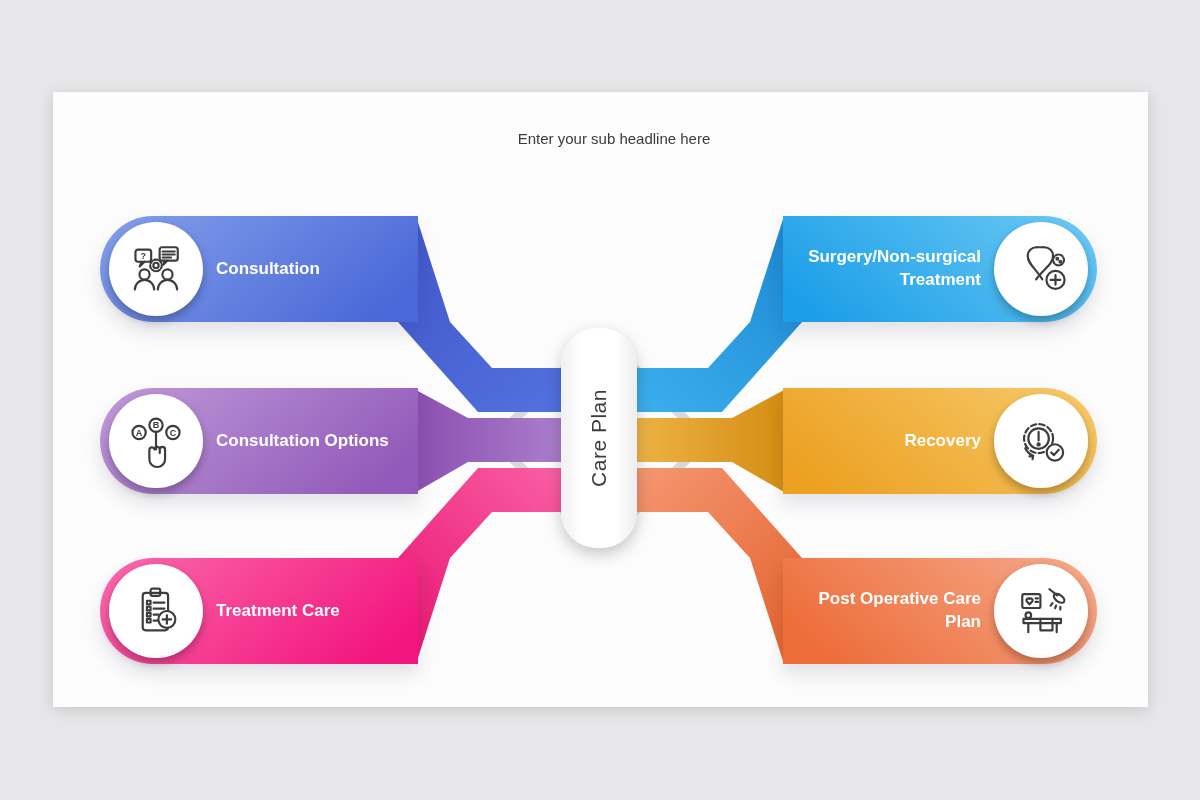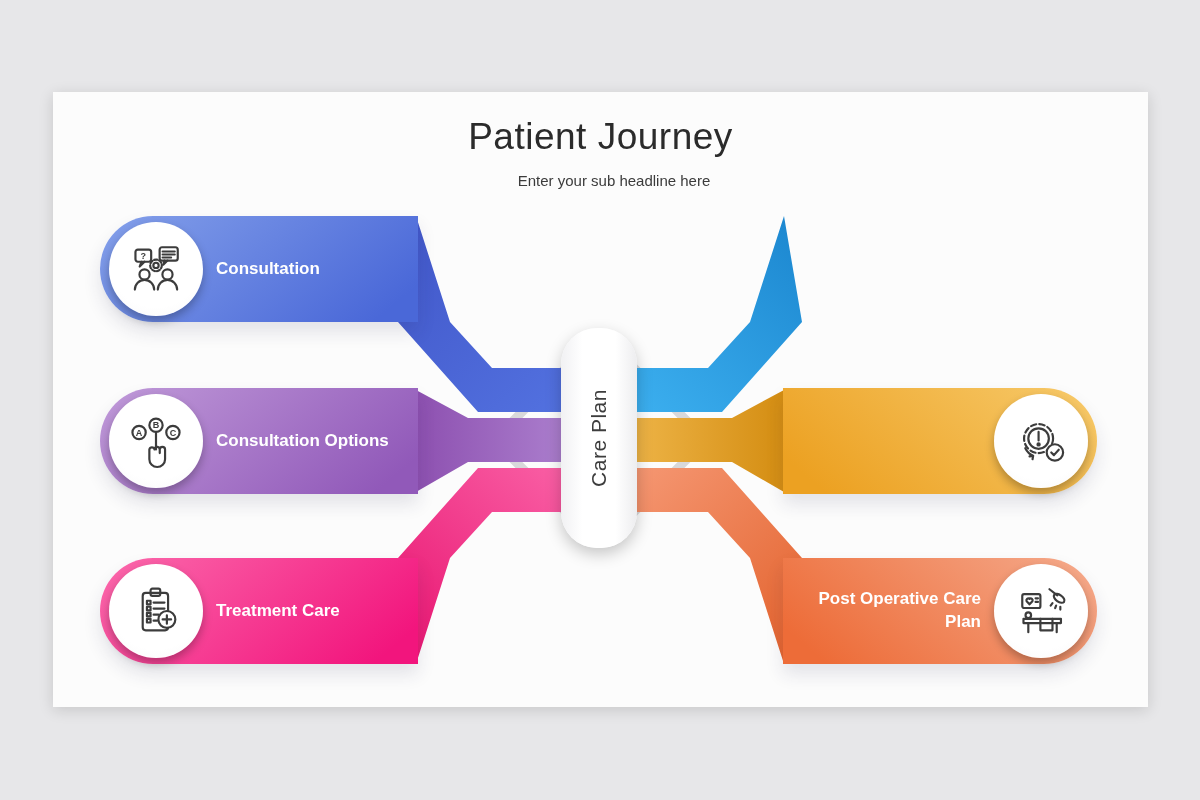--- a/index.html
+++ b/index.html
@@ -81,21 +81,20 @@
       <rect x="472" y="273" width="150" height="150" rx="22" transform="rotate(45 547 348)" fill="none" stroke="#d8d8da" stroke-width="9"></rect>
       <polygon points="363,124 397,230 439,276 547,276 547,320 425,320 345,230" fill="url(#g-lt)"></polygon>
       <polygon points="363,298 415,326 547,326 547,370 415,370 363,400" fill="url(#g-lm)"></polygon>
       <polygon points="363,572 397,466 439,420 547,420 547,376 425,376 345,466" fill="url(#g-lb)"></polygon>
       <polygon points="731,124 697,230 655,276 547,276 547,320 669,320 749,230" fill="url(#g-rt)"></polygon>
       <polygon points="731,298 679,326 547,326 547,370 679,370 731,400" fill="url(#g-rm)"></polygon>
       <polygon points="731,572 697,466 655,420 547,420 547,376 669,376 749,466" fill="url(#g-rb)"></polygon>
     </svg>
 
     <div class="header">
-      <div class="title">Patient Journey</div>
       <div class="subtitle">Enter your sub headline here</div>
     </div>
 
     <div class="pill left row1 pill-consultation">
       <div class="icon-circle">
         <svg viewBox="0 0 48 48">
           <rect x="7" y="8" width="13" height="10" rx="2"></rect>
           <path d="M12 18 l-1.5 4 4 -4"></path>
           <text x="13.5" y="16">?</text>
           <rect x="27" y="6" width="15" height="11" rx="2"></rect>
@@ -141,33 +140,49 @@
             <path d="M22 27 h4"></path>
           <rect x="16.5" y="30.5" width="3" height="3"></rect>
             <path d="M22 32 h3"></path>
           <circle cx="33" cy="31" r="7" fill="#ffffff"></circle>
           <path d="M33 27.5 v7 M29.5 31 h7"></path>
         </svg>
       </div>
       <div class="pill-label">Treatment Care</div>
     </div>
 
+    <div class="pill right row1 pill-surgery">
+      <div class="icon-circle">
+        <svg viewBox="0 0 48 48">
+          <path d="M20.5 6 c-4.5 0 -7.5 3 -7.5 7 c0 7 7.5 11.5 12 19.5"></path>
+          <path d="M26.5 6 c4.5 0 7.5 3 7.5 7 c0 7 -8.5 11.5 -14 19.5"></path>
+          <path d="M20.5 6 h6"></path>
+          <circle cx="38.5" cy="16.5" r="4.5" stroke-dasharray="2.2 1.5"></circle>
+          <circle cx="37.5" cy="15.5" r=".7"></circle>
+            <circle cx="40" cy="18" r=".7"></circle>
+          <circle cx="36" cy="33" r="7.5" fill="#ffffff"></circle>
+          <path d="M36 29 v8 M32 33 h8"></path>
+        </svg>
+      </div>
+      <div class="pill-label">Surgery/Non-surgical Treatment</div>
+    </div>
 
     <div class="pill right row2 pill-recovery">
       <div class="icon-circle">
         <svg viewBox="0 0 48 48">
           <circle cx="22" cy="22" r="12" stroke-dasharray="4.5 2.6"></circle>
           <circle cx="22" cy="22" r="8.5"></circle>
           <path d="M22 16.5 v7"></path>
           <circle cx="22" cy="26.8" r=".9"></circle>
           <path d="M11 30 a13.5 13.5 0 0 0 6.5 6.3 m0 0 l-3 .4 m3 -.4 l-.5 2.8"></path>
           <circle cx="35.5" cy="33.5" r="6.8" fill="#ffffff"></circle>
           <path d="M32.5 33.5 l2.2 2.2 4 -4.5"></path>
         </svg>
       </div>
+      <div class="pill-label">Recovery</div>
     </div>
 
     <div class="pill right row3 pill-postop">
       <div class="icon-circle">
         <svg viewBox="0 0 48 48">
           <rect x="8.5" y="10" width="15" height="11.5" rx="1.5"></rect>
           <path d="M14.5 18.5 l-2.4 -2.6 a1.6 1.6 0 0 1 2.4 -2 a1.6 1.6 0 0 1 2.4 2 z"></path>
           <path d="M19.5 13.5 h2 M19.5 16.5 h2"></path>
           <path d="M31 6 l6.5 5"></path>
           <ellipse cx="39" cy="13.5" rx="5" ry="2.8" transform="rotate(35 39 13.5)"></ellipse>

